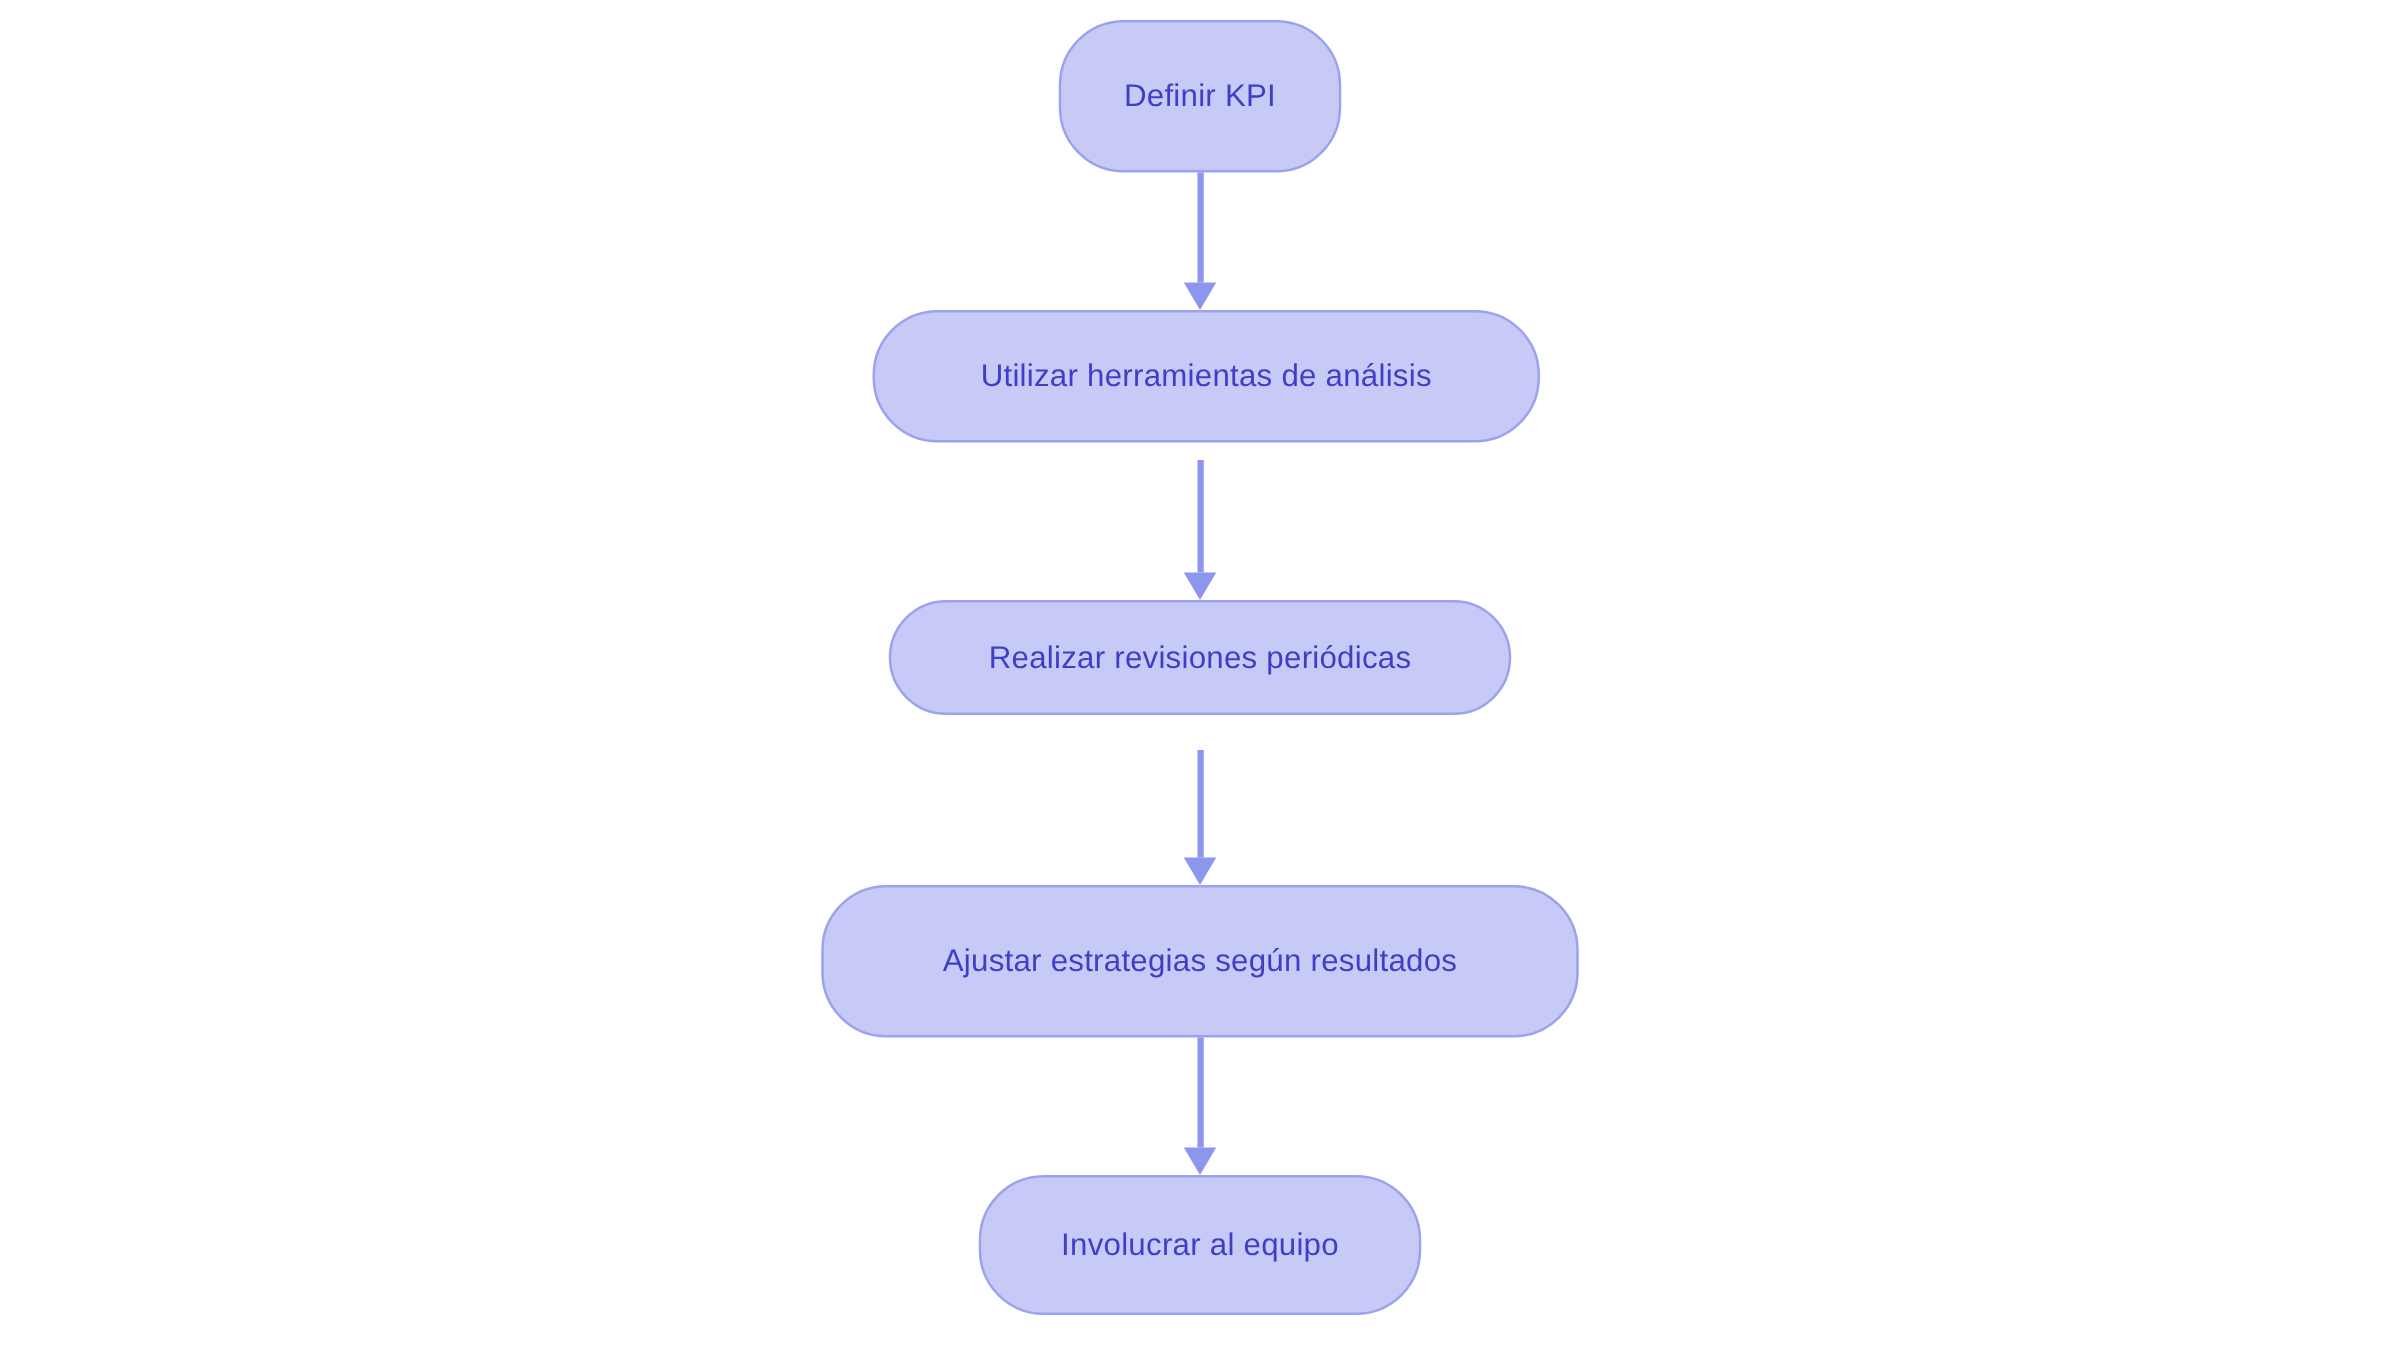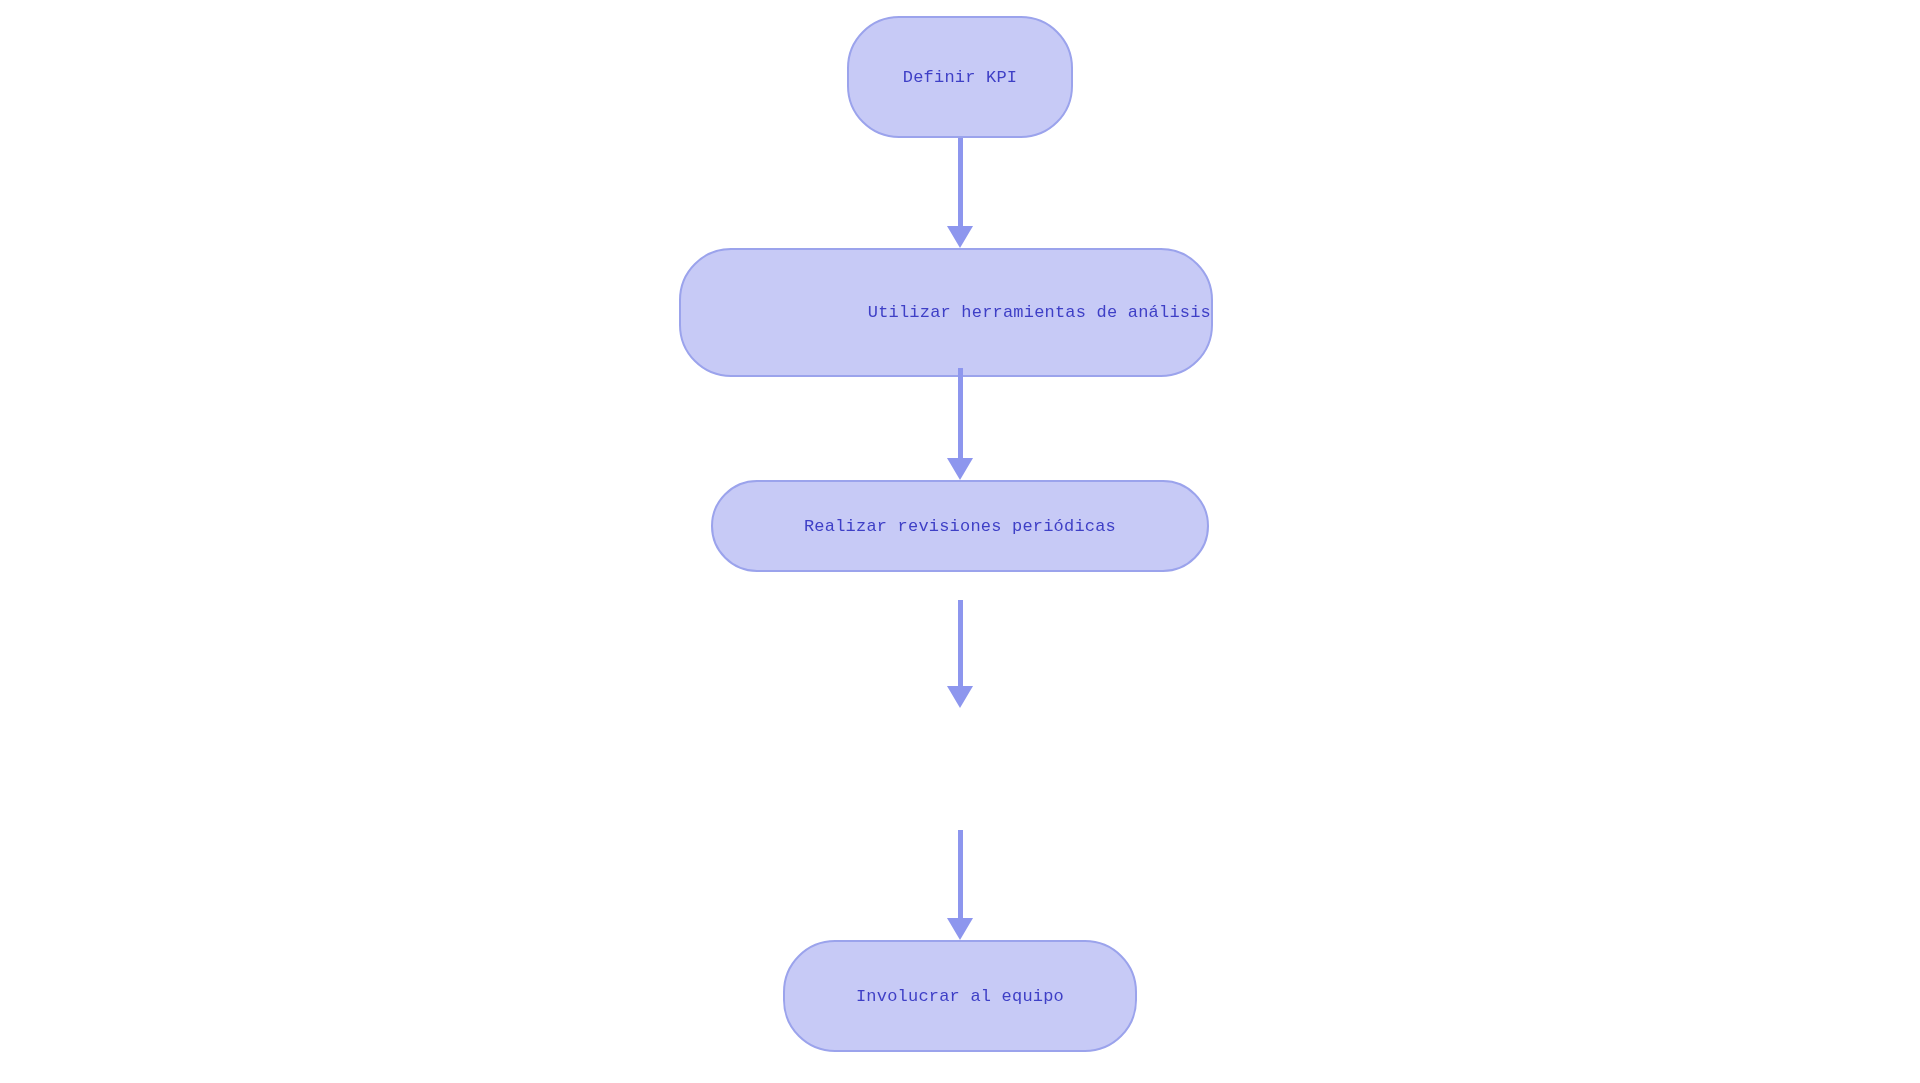--- a/index.html
+++ b/index.html
@@ -24,29 +24,28 @@
   }
   .node{
     position:absolute;
     display:flex;
     align-items:center;
     justify-content:center;
     background:var(--node-fill);
     border:2px solid var(--node-border);
     border-radius:52px;
     color:var(--node-text);
-    font-size:17px;
+    font-size:25px;
     font-weight:400;
     letter-spacing:0.2px;
     text-align:center;
     white-space:nowrap;
-    font-family:Liberation Mono, monospace;
   }
   .n1{left:847px; top:16px;  width:226px; height:122px;}
-  .n2{left:679px; top:248px; width:534px; height:129px;justify-content:flex-end;}
+  .n2{left:698px; top:248px; width:534px; height:106px;}
   .n3{left:711px; top:480px; width:498px; height:92px;}
   .n4{left:657px; top:708px; width:606px; height:122px;}
   .n5{left:783px; top:940px; width:354px; height:112px;}
 
   .arrow{
     position:absolute;
     left:947px;
     width:26px;
     display:flex;
     flex-direction:column;
@@ -94,20 +93,23 @@
 
   <div class="node n3">
     <span>Realizar revisiones periódicas</span>
   </div>
 
   <div class="arrow a3">
     <div class="shaft"></div>
     <div class="head"></div>
   </div>
 
+  <div class="node n4">
+    <span>Ajustar estrategias según resultados</span>
+  </div>
 
   <div class="arrow a4">
     <div class="shaft"></div>
     <div class="head"></div>
   </div>
 
   <div class="node n5">
     <span>Involucrar al equipo</span>
   </div>
 

